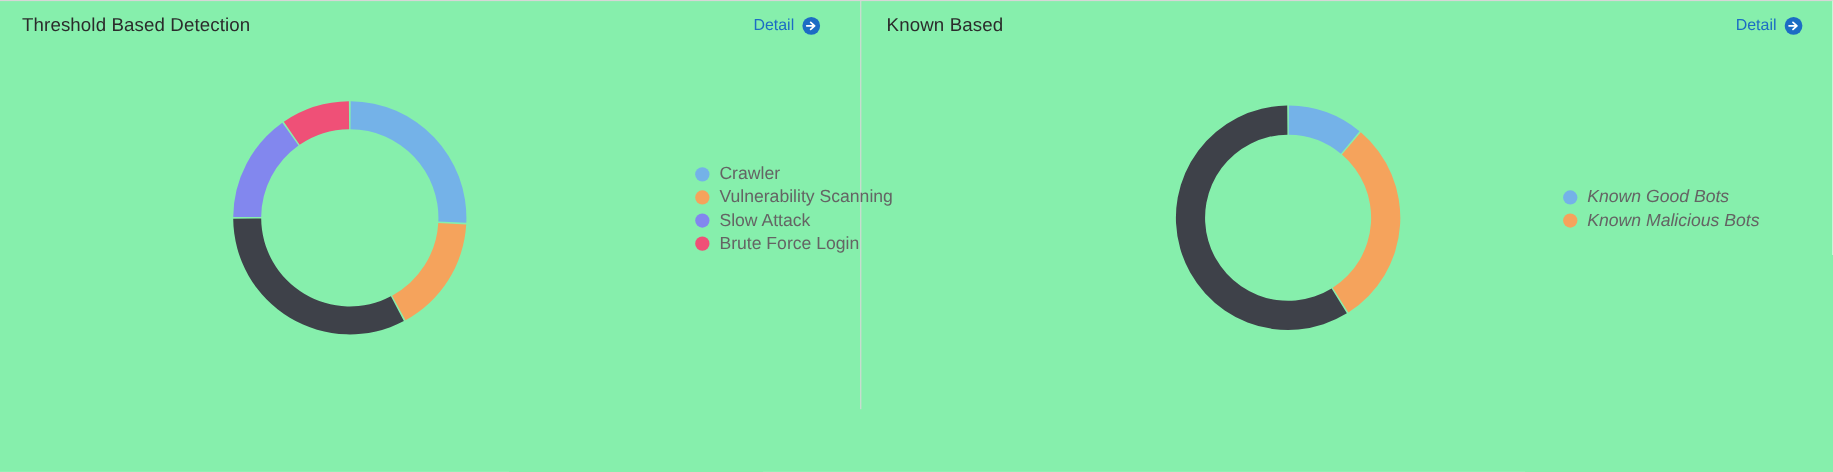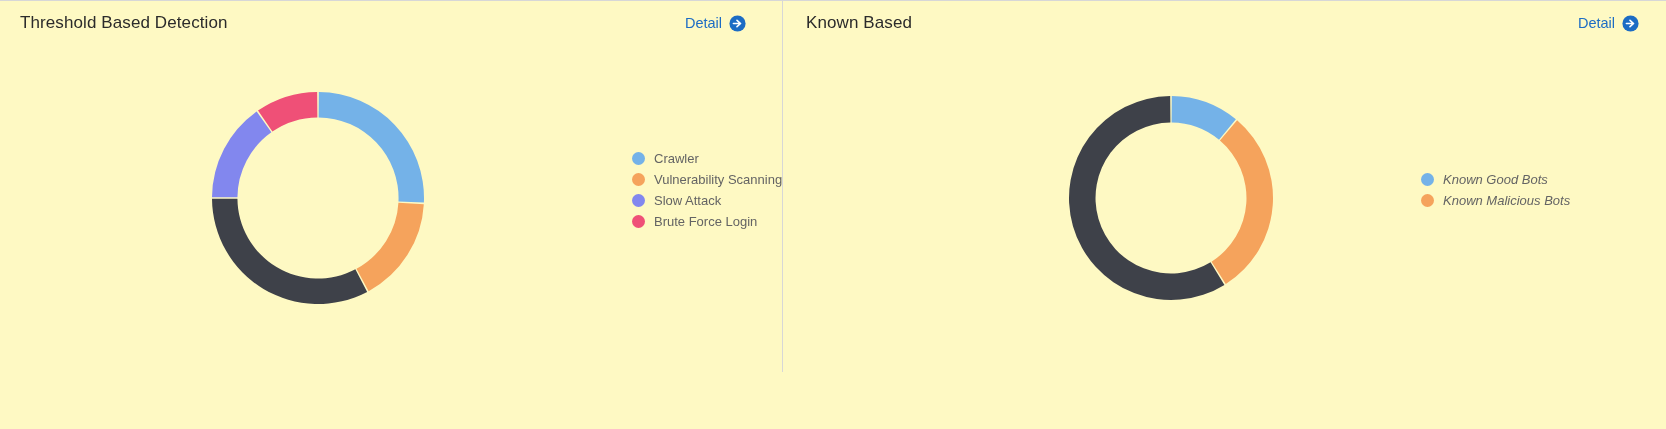--- a/index.html
+++ b/index.html
@@ -7,21 +7,21 @@
     width: 1666px;
     height: 429px;
     background: #ffffff;
     font-family: "Liberation Sans", sans-serif;
     overflow: hidden;
   }
   .board {
     position: relative;
     width: 1666px;
     height: 429px;
-    background: #fef9c3;
+    background: #86efac;
   }
   .top-rule {
     position: absolute;
     left: 0; top: 0;
     width: 1666px;
     height: 1px;
     background: #d7d7d7;
   }
   .v-divider {
     position: absolute;
@@ -82,21 +82,21 @@
     height: 21px;
     gap: 9px;
   }
   .legend-dot {
     width: 13px;
     height: 13px;
     border-radius: 50%;
     flex: none;
   }
   .legend-text {
-    font-size: 13px;
+    font-size: 16px;
     color: #646464;
     white-space: nowrap;
     line-height: 1;
   }
 </style>
 </head>
 <body>
 
 <div class="board">
 

